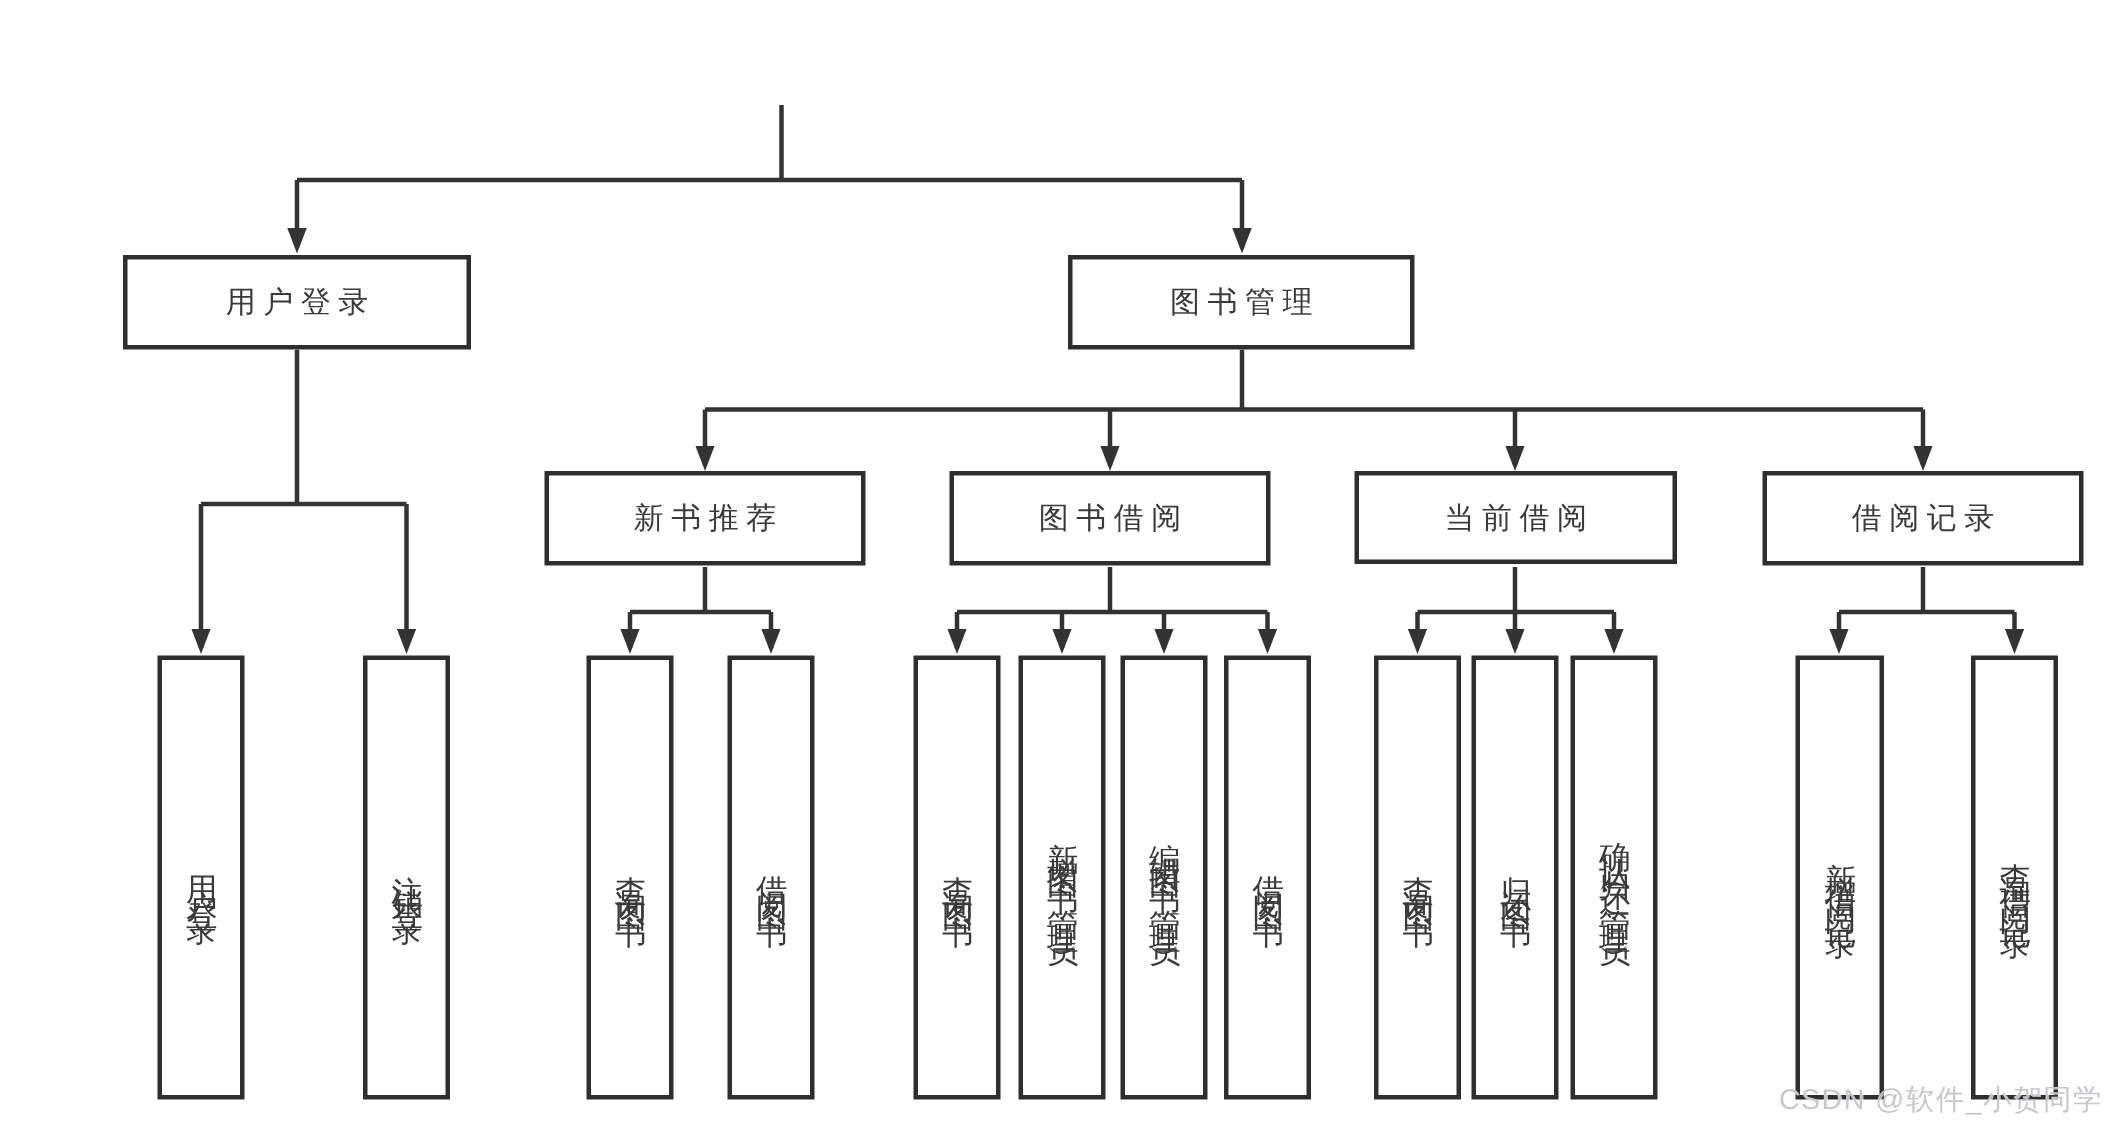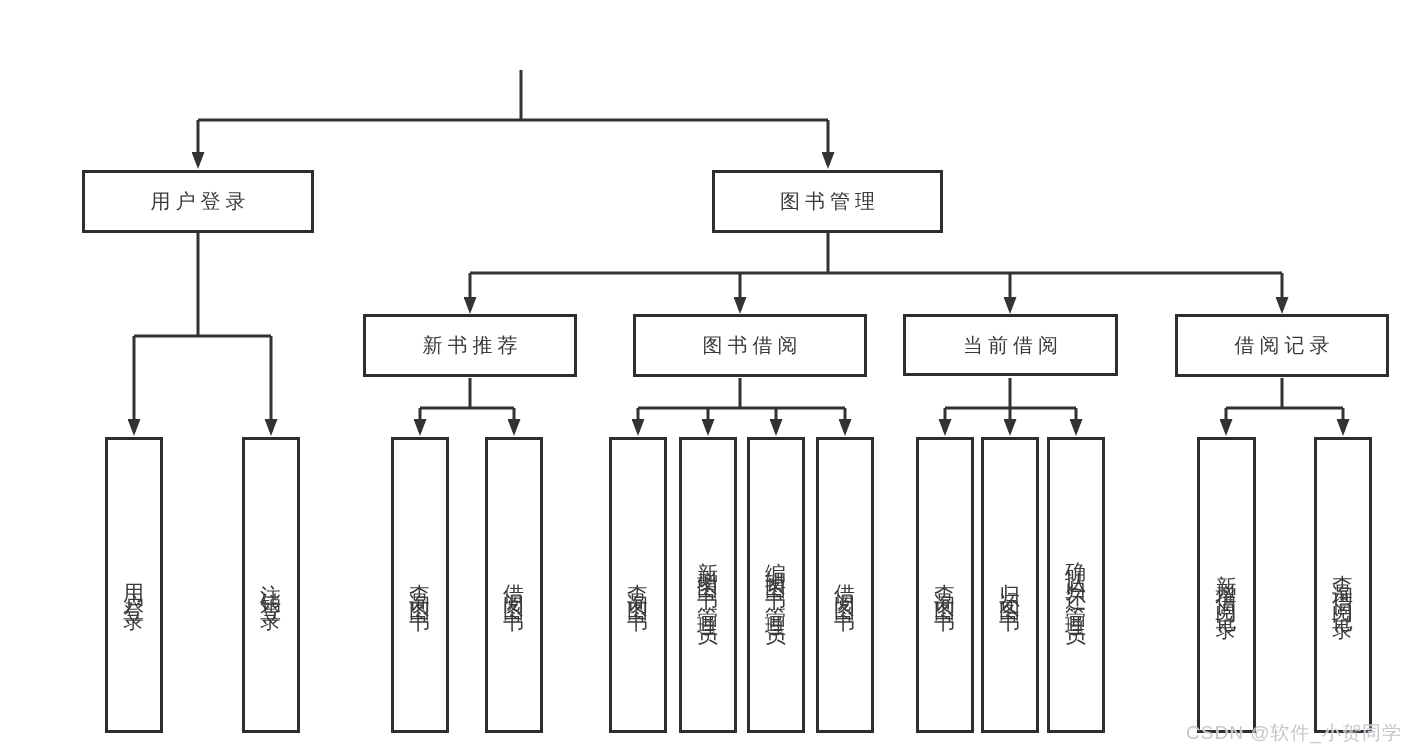--- a/index.html
+++ b/index.html
@@ -116,21 +116,21 @@
   <div class="box h" style="left:82px; top:170px; width:232px; height:63px;">
     <span class="lbl">用户登录</span>
   </div>
   <div class="box h" style="left:712px; top:170px; width:231px; height:63px;">
     <span class="lbl">图书管理</span>
   </div>
 
   <div class="box h" style="left:363px; top:314px; width:214px; height:63px;">
     <span class="lbl">新书推荐</span>
   </div>
-  <div class="box h" style="left:633px; top:314px; width:234px; height:63px;">
+  <div class="box h" style="left:633px; top:314px; width:214px; height:63px;">
     <span class="lbl">图书借阅</span>
   </div>
   <div class="box h" style="left:903px; top:314px; width:215px; height:62px;">
     <span class="lbl">当前借阅</span>
   </div>
   <div class="box h" style="left:1175px; top:314px; width:214px; height:63px;text-align:right;">
     <span class="lbl">借阅记录</span>
   </div>
 
   <div class="box v" style="left:105px; top:437px; width:58px; height:296px;">

